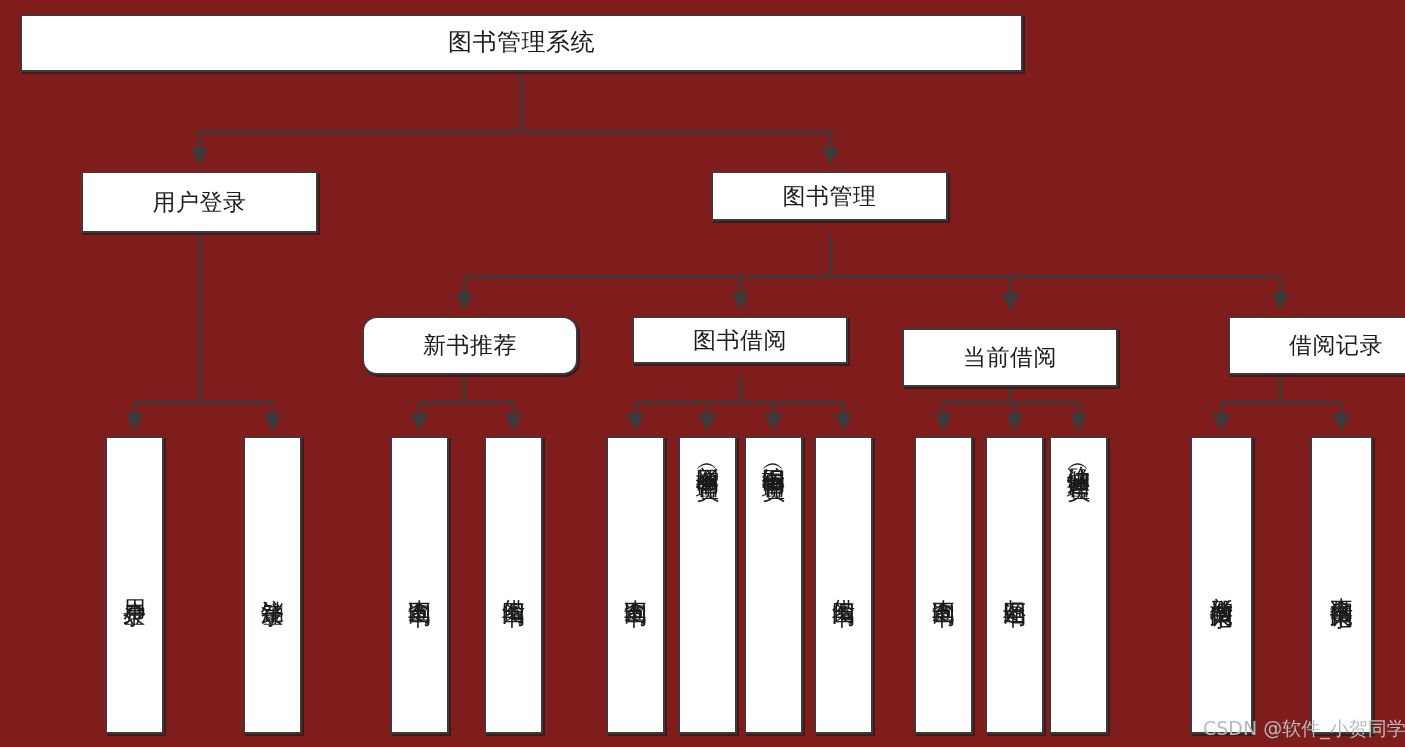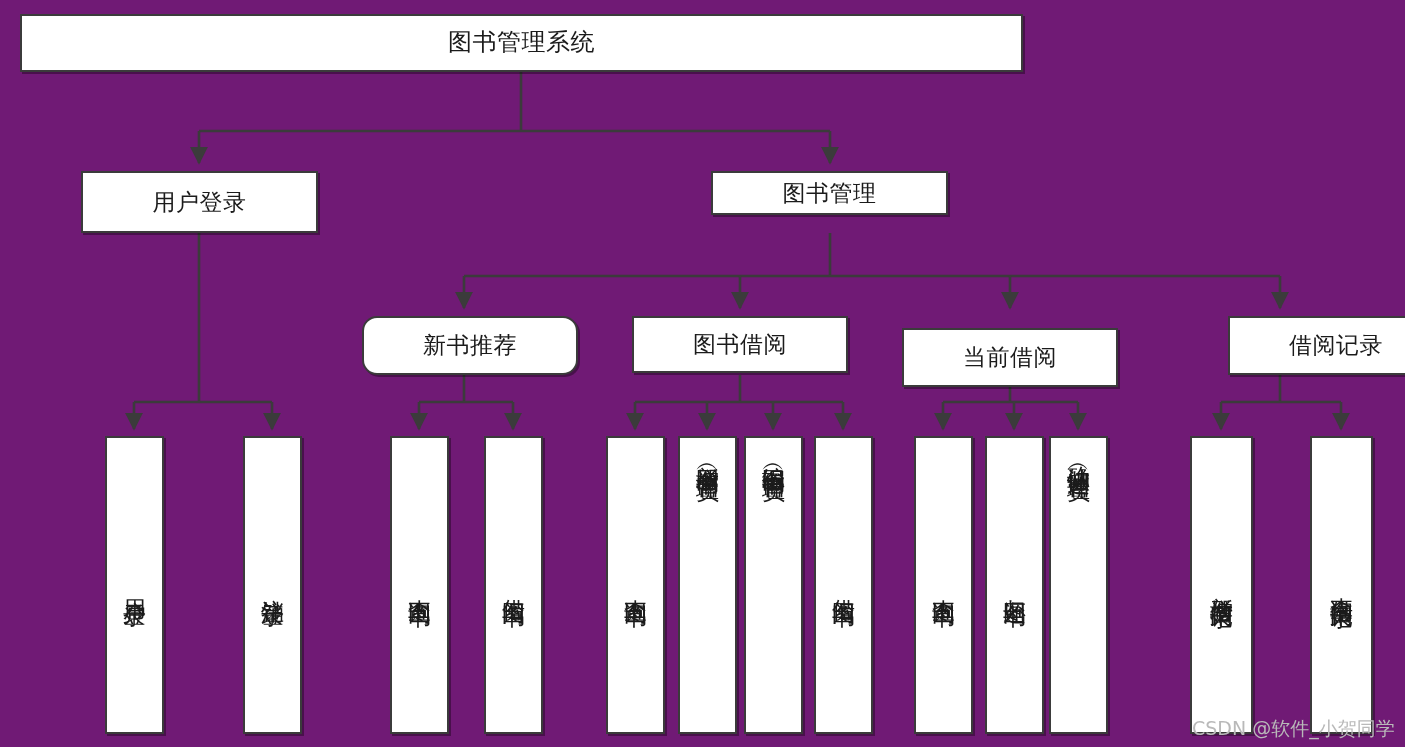--- a/index.html
+++ b/index.html
@@ -8,21 +8,21 @@
     padding: 0;
     background: #ffffff;
   }
   body {
     font-family: "DejaVu Sans", "Liberation Sans", sans-serif;
   }
   #canvas {
     position: relative;
     width: 1405px;
     height: 747px;
-    background: #701a75;
+    background: #7f1d1d;
     overflow: hidden;
   }
   #edges {
     position: absolute;
     left: 0;
     top: 0;
     width: 1405px;
     height: 747px;
     pointer-events: none;
   }
@@ -68,20 +68,21 @@
   .node.vert.center {
     align-items: center;
     padding-top: 0;
   }
   .watermark {
     position: absolute;
     font-size: 19px;
     color: #b9b9b9;
     white-space: nowrap;
     font-family: "DejaVu Sans", "Liberation Sans", sans-serif;
+    padding-left: 11px;
   }
 </style>
 </head>
 <body>
 
 <div id="canvas">
 
   <svg id="edges" viewBox="0 0 1405 747" width="1405" height="747" aria-hidden="true">
     <defs>
       <marker id="arrow" viewBox="0 0 10 10" refX="9" refY="5" markerWidth="7" markerHeight="7" orient="auto-start-reverse">
@@ -132,28 +133,28 @@
     </g>
   </svg>
 
   <div class="node horiz root" style="left:20px;top:14px;width:1003px;height:58px;">
     <span class="lbl">图书管理系统</span>
   </div>
 
   <div class="node horiz" style="left:81px;top:171px;width:237px;height:62px;">
     <span class="lbl">用户登录</span>
   </div>
-  <div class="node horiz" style="left:711px;top:171px;width:237px;height:44px;">
+  <div class="node horiz" style="left:711px;top:171px;width:237px;height:50px;">
     <span class="lbl">图书管理</span>
   </div>
 
   <div class="node horiz" style="left:362px;top:316px;width:216px;height:59px;border-radius:15px;">
     <span class="lbl">新书推荐</span>
   </div>
-  <div class="node horiz" style="left:632px;top:316px;width:216px;height:57px;">
+  <div class="node horiz" style="left:632px;top:316px;width:216px;height:48px;">
     <span class="lbl">图书借阅</span>
   </div>
   <div class="node horiz" style="left:902px;top:328px;width:216px;height:59px;">
     <span class="lbl">当前借阅</span>
   </div>
   <div class="node horiz" style="left:1228px;top:316px;width:216px;height:59px;">
     <span class="lbl">借阅记录</span>
   </div>
 
   <div class="node vert center" style="left:105px;top:436px;width:59px;height:298px;">

